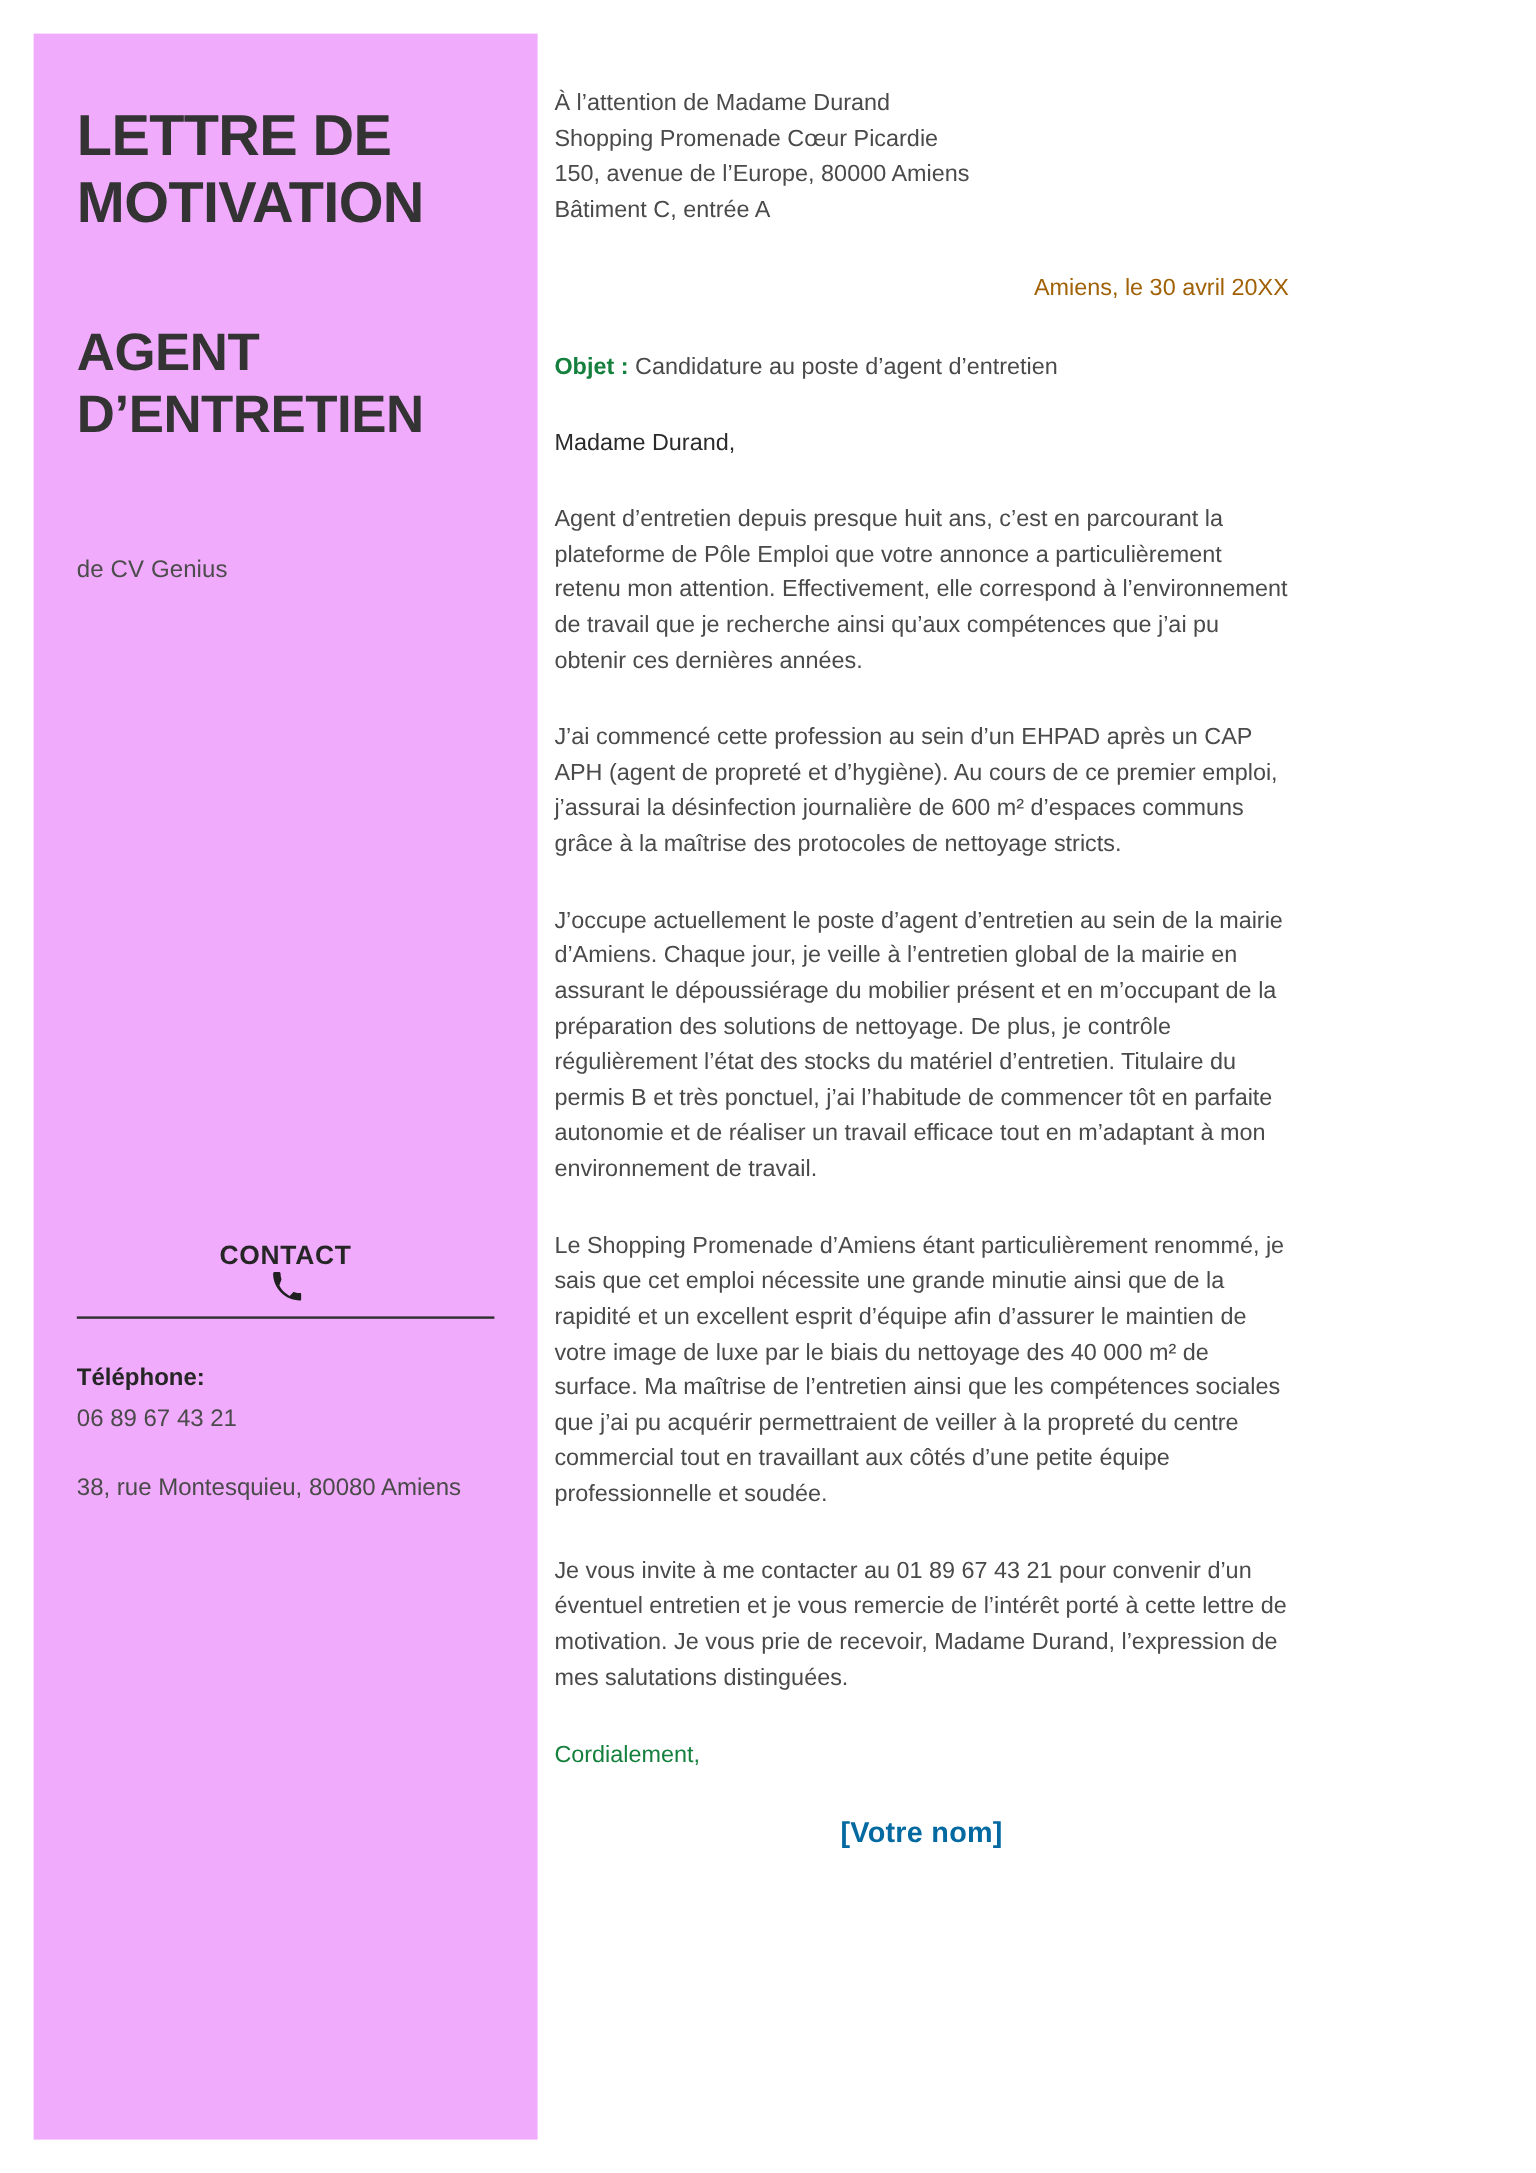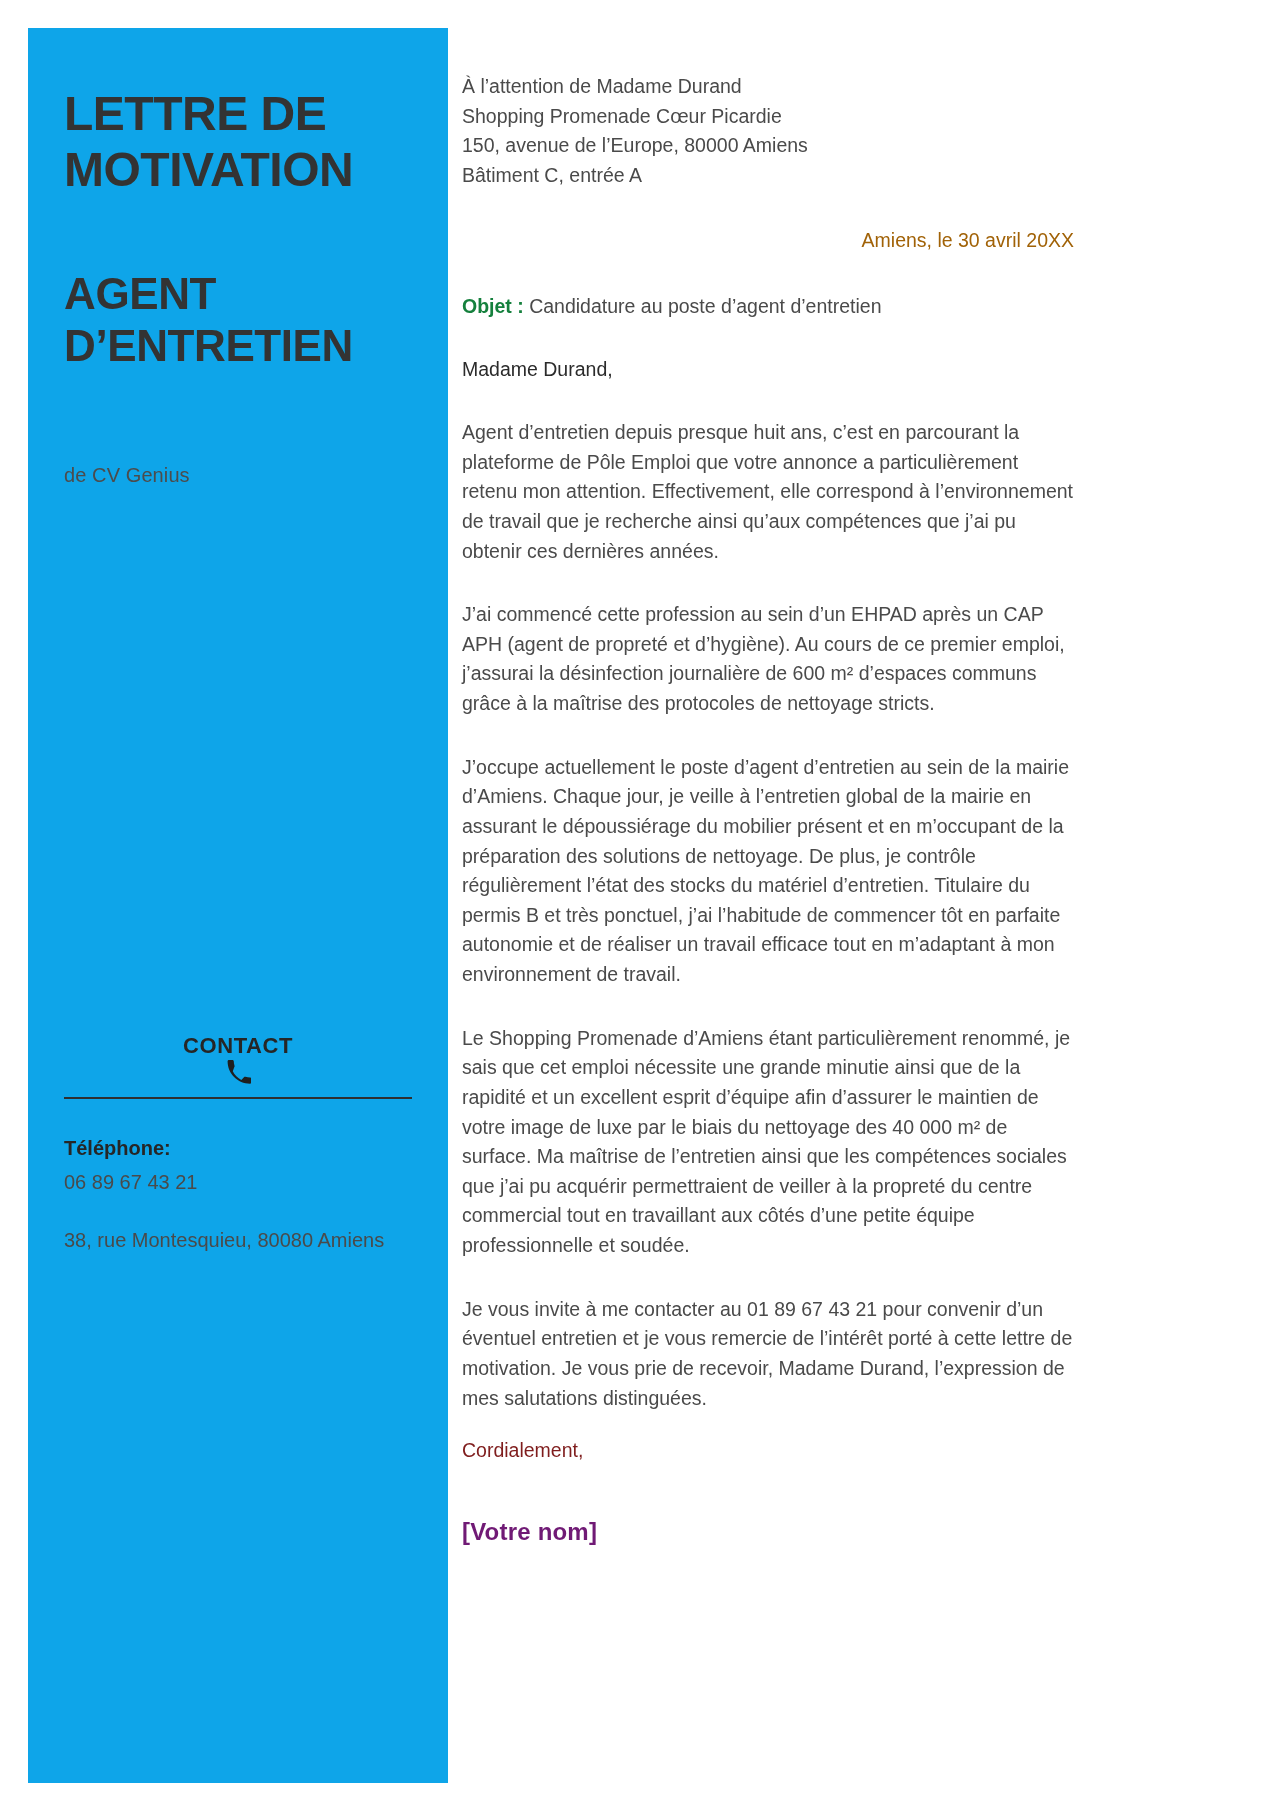--- a/index.html
+++ b/index.html
@@ -14,21 +14,21 @@
     width:1280px; height:1811px;
     background:#ffffff;
     overflow:hidden;
   }
 
   
   .sidebar {
     position:absolute;
     left:28px; top:28px;
     width:420px; height:1755px;
-    background:#0ea5e9;
+    background:#f0abfc;
     padding:0;
   }
   .sidebar-inner {
     position:relative;
     width:100%; height:100%;
     padding:0 36px;
   }
   .doc-title {
     position:absolute;
     left:36px; top:58px;
@@ -135,30 +135,31 @@
     line-height:1.5;
   }
   .para {
     margin-top:34px;
     font-size:19.5px;
     line-height:1.52;
     color:#4a4a4a;
     text-align:left;
   }
   .closing {
-    margin-top:26px;
-    font-size:19.5px;
-    color:#7f1d1d;
+    margin-top:38px;
+    font-size:19.5px;
+    color:#15803d;
   }
   .signature {
-    margin-top:56px;
+    margin-top:40px;
     font-size:24px;
     font-weight:bold;
-    color:#701a75;
+    color:#0369a1;
     letter-spacing:0.2px;
+    text-align:center;
   }
 </style>
 </head>
 <body>
 
 <div class="page">
 
   <aside class="sidebar">
     <div class="sidebar-inner">
 

